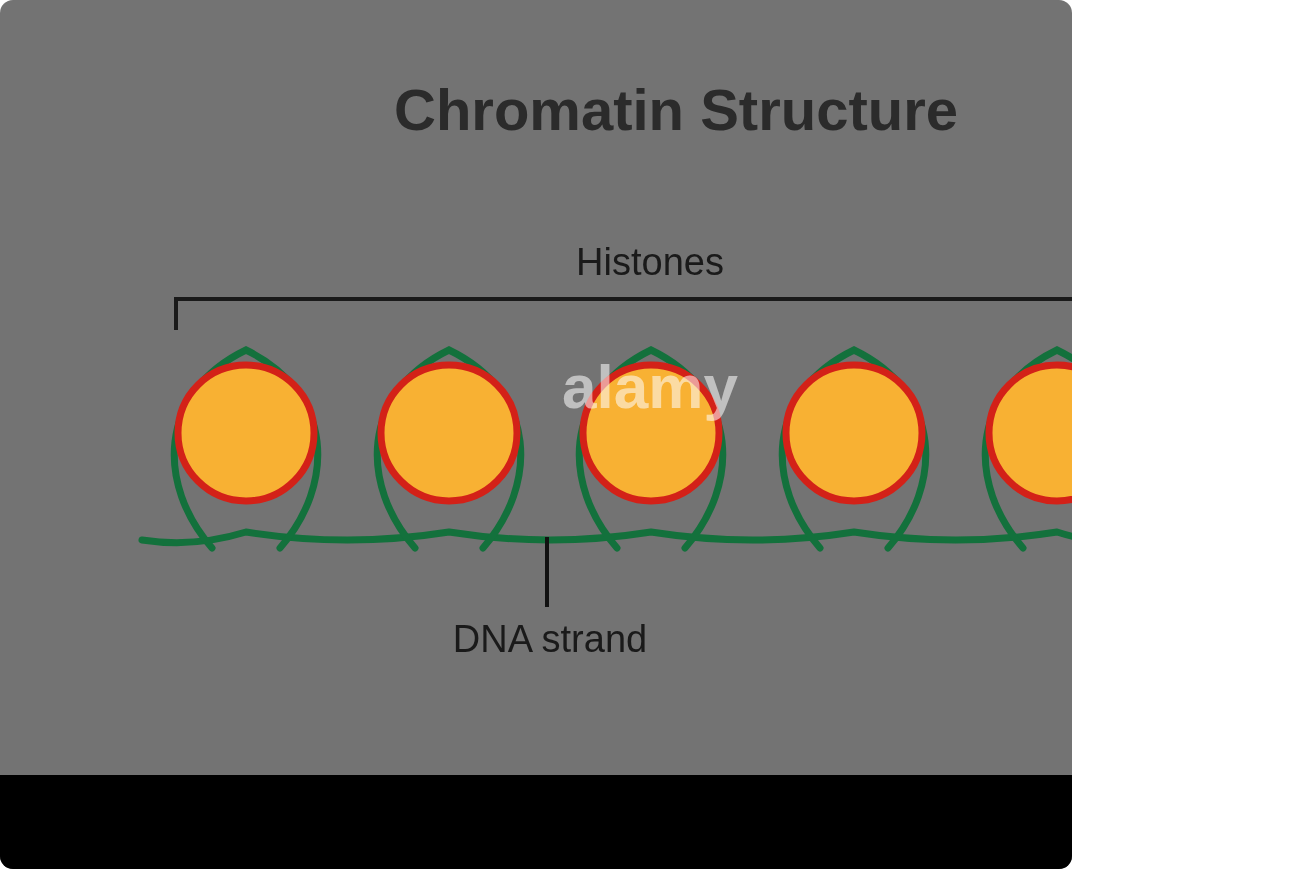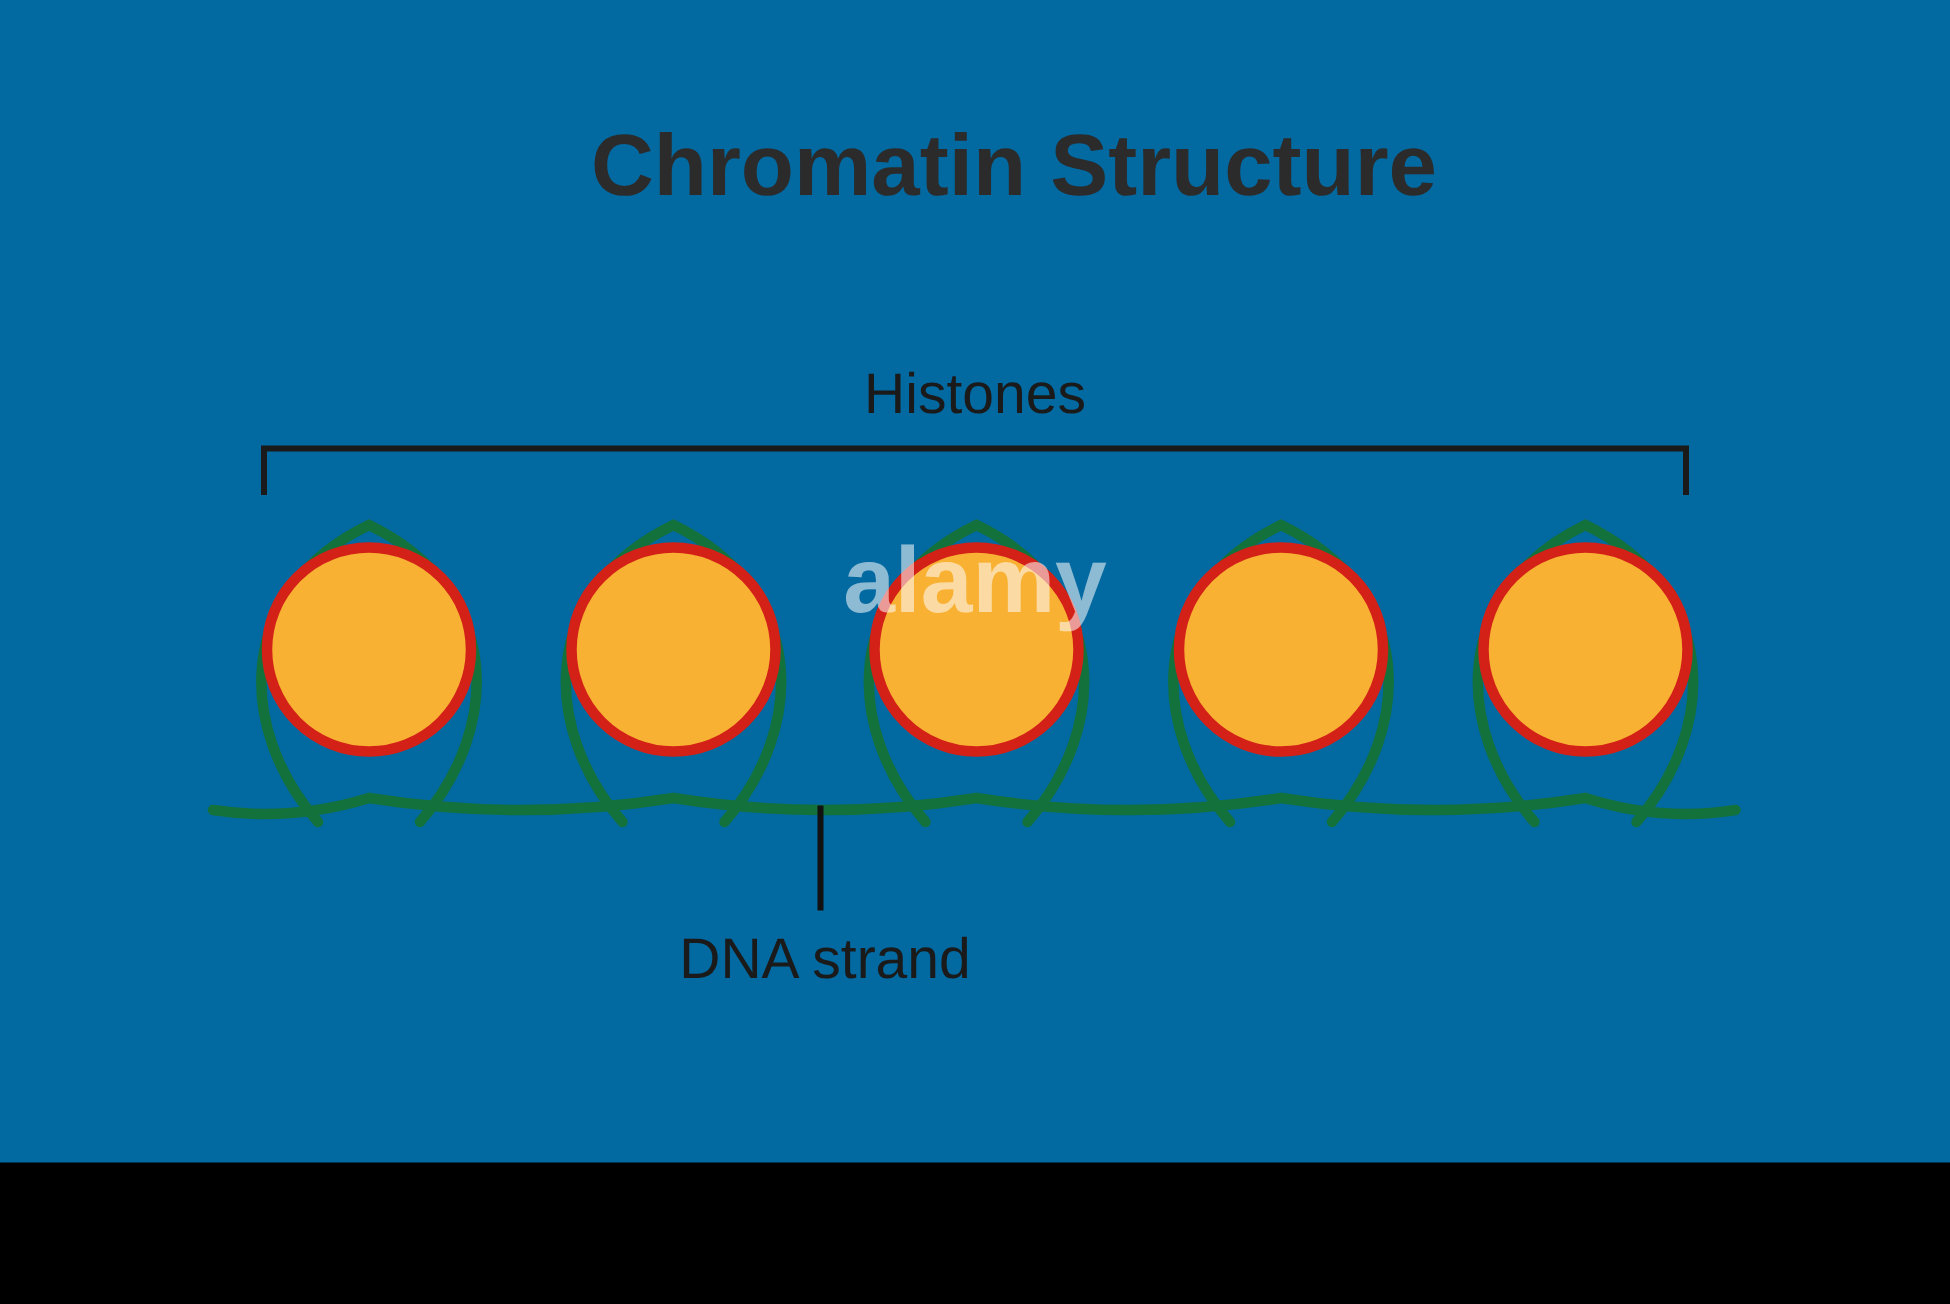--- a/index.html
+++ b/index.html
@@ -5,24 +5,25 @@
   html, body {
     margin: 0;
     padding: 0;
     background: #ffffff;
   }
   body {
     font-family: "Liberation Sans", sans-serif;
   }
   #stage {
     position: relative;
-    width: 1300px;
+    width: 1072px;
     height: 869px;
-    background: #0369a1;
+    background: #737373;
     overflow: hidden;
+    border-radius: 13px;
   }
   #diagram-svg {
     position: absolute;
     left: 0;
     top: 0;
     width: 1300px;
     height: 775px;
     display: block;
   }
   .diagram-title {

